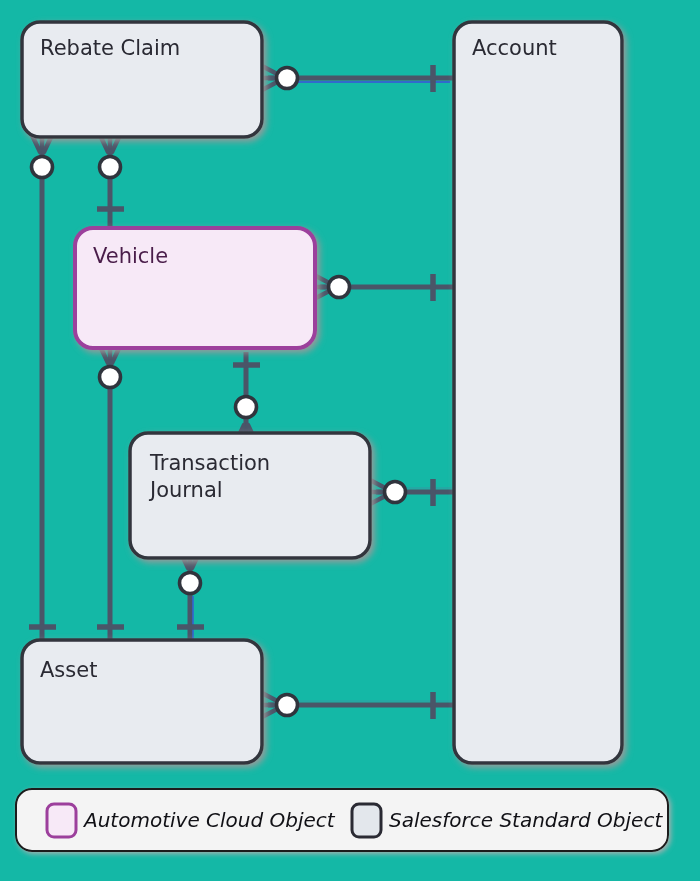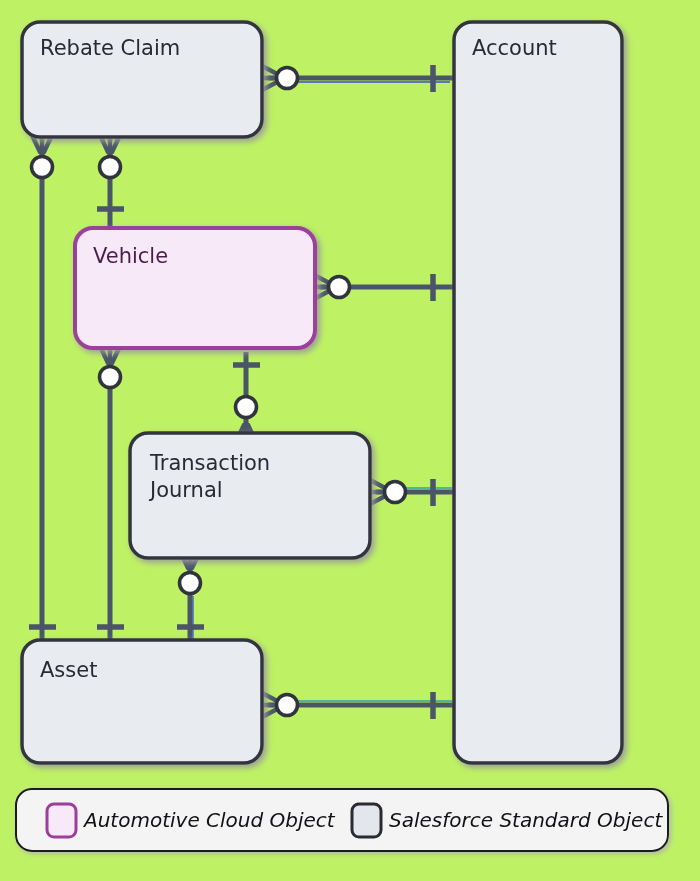--- a/index.html
+++ b/index.html
@@ -7,21 +7,21 @@
     background: #000;
   }
   body {
     width: 700px; height: 881px;
     font-family: "DejaVu Sans", sans-serif;
     overflow: hidden;
   }
   #stage {
     position: relative;
     width: 700px; height: 881px;
-    background: #bef264;
+    background: #14b8a6;
   }
   #erd {
     position: absolute;
     left: 0; top: 0;
     width: 700px; height: 881px;
     display: block;
   }
   .entity-label {
     font-family: "DejaVu Sans", sans-serif;
     font-size: 21px;

